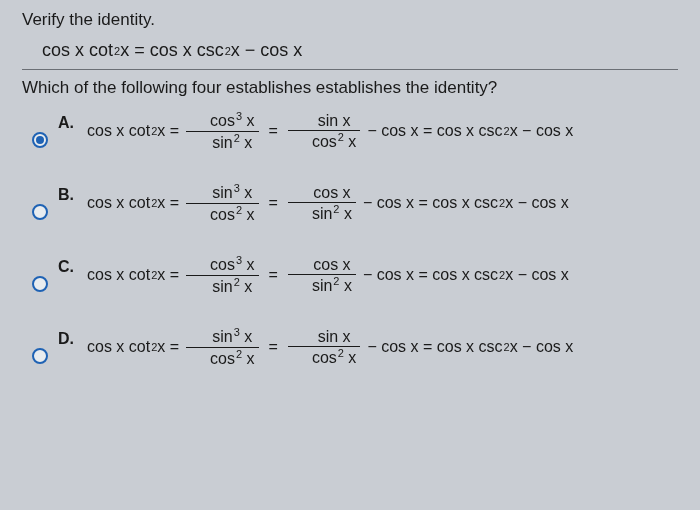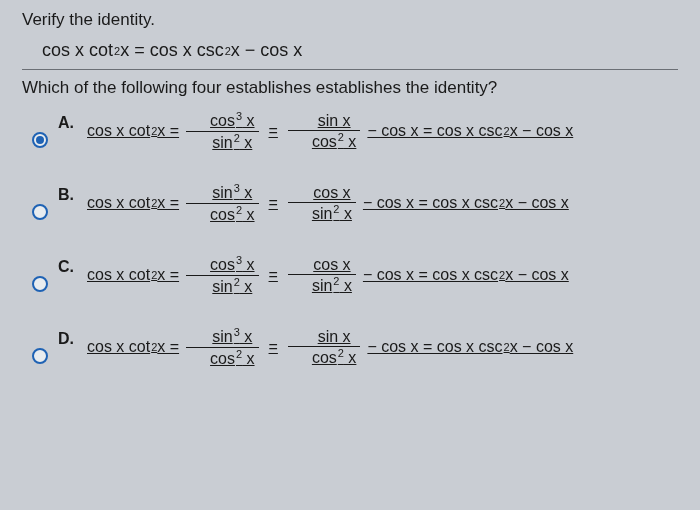--- a/index.html
+++ b/index.html
@@ -72,21 +72,20 @@
     font-weight: bold;
     font-size: 16px;
     padding-top: 4px;
   }
   .math-col {
     flex: 1;
     display: flex;
     align-items: center;
     font-size: 16px;
     white-space: nowrap;
-    text-decoration: underline;
   }
   .term { margin: 0 3px; display:inline-flex; align-items:center;}
   sup.p { font-size: 11px; vertical-align: super; margin-left:1px;}
   .frac {
     display: inline-flex;
     flex-direction: column;
     align-items: center;
     vertical-align: middle;
     margin: 0 4px;
   }

